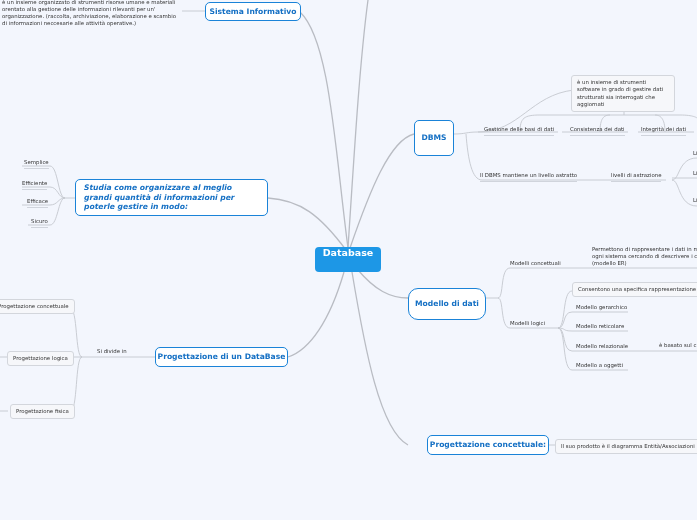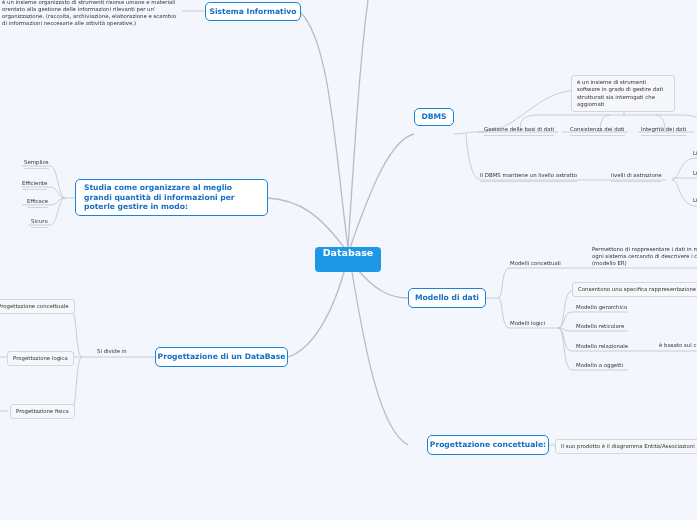--- a/index.html
+++ b/index.html
@@ -1,20 +1,20 @@
 <!DOCTYPE html>
 <html><head>
 <meta charset="utf-8">
 <style>
   html,body{margin:0;padding:0;}
   body{width:697px;height:520px;background:#f3f6fd;position:relative;overflow:hidden;font-family:"DejaVu Sans","Liberation Sans",sans-serif;}
   svg.links{position:absolute;left:0;top:0;width:697px;height:520px;}
   .node{position:absolute;box-sizing:border-box;}
   .main{border:1.5px solid #1a83d8;border-radius:5px;background:#fff;color:#1570c4;font-weight:bold;font-size:7.6px;display:flex;align-items:center;justify-content:center;text-align:left;line-height:1.25;}
-  .main.left{justify-content:flex-start;text-align:left;padding:0 8px;}
+  .main.left{justify-content:flex-start;text-align:left;padding:0 8px;font-style:italic;}
   .root{background:#1d97e6;color:#fff;border-radius:4px;font-weight:bold;font-size:9.5px;display:flex;align-items:flex-start;justify-content:center;}
   .lbl{font-size:5.4px;color:#333;white-space:nowrap;line-height:1.3;}
   .ul{border-bottom:1px solid #d0d4dc;padding-bottom:2px;}
   .box{font-size:5.4px;color:#333;background:#f6f7fa;border:1px solid #d3d6dc;border-radius:3px;padding:3px 5px;line-height:1.35;white-space:nowrap;}
   .plain{font-size:5.4px;color:#333;line-height:1.3;}
 </style>
 </head>
 <body>
 
 <svg class="links" viewBox="0 0 697 520">
@@ -86,34 +86,34 @@
 <div class="node lbl ul" style="left:27px;top:198px;">Efficace</div>
 <div class="node lbl ul" style="left:31px;top:218px;">Sicuro</div>
 <div class="node main left" style="left:75px;top:179px;width:193px;height:37px;">
     <span>Studia come organizzare al meglio grandi quantità di informazioni per poterle gestire in modo:</span>
   </div>
 
 <div class="node root" style="left:315px;top:247px;width:66px;height:25px;">
     <span>Database</span>
   </div>
 
-<div class="node main" style="left:414px;top:108px;width:40px;height:18px;">
+<div class="node main" style="left:414px;top:120px;width:40px;height:36px;">
     <span>DBMS</span>
   </div>
 <div class="node box" style="left:571px;top:75px;white-space:normal;width:104px;">è un insieme di strumenti software in grado di gestire dati strutturati sia interrogati che aggiornati</div>
 <div class="node lbl ul" style="left:484px;top:126px;">Gestione delle basi di dati</div>
 <div class="node lbl ul" style="left:570px;top:126px;">Consistenza dei dati</div>
 <div class="node lbl ul" style="left:641px;top:126px;">Integrità dei dati</div>
 <div class="node lbl ul" style="left:480px;top:172px;">Il DBMS mantiene un livello astratto</div>
 <div class="node lbl ul" style="left:611px;top:172px;">livelli di astrazione</div>
 <div class="node lbl" style="left:693px;top:150px;">Li</div>
 <div class="node lbl" style="left:693px;top:170px;">Li</div>
 <div class="node lbl" style="left:693px;top:197px;">Li</div>
 
-<div class="node main" style="left:408px;top:288px;width:78px;height:20px;">
+<div class="node main" style="left:408px;top:288px;width:78px;height:32px;border-radius:10px;">
     <span>Modello di dati</span>
   </div>
 <div class="node lbl" style="left:510px;top:260px;">Modelli concettuali</div>
 <div class="node plain" style="left:592px;top:246px;width:110px;white-space:normal;">Permettono di rappresentare i dati in m ogni sistema cercando di descrivere i c (modello ER)</div>
 <div class="node lbl" style="left:510px;top:320px;">Modelli logici</div>
 <div class="node box" style="left:572px;top:282px;">Consentono una specifica rappresentazione</div>
 <div class="node lbl" style="left:576px;top:304px;">Modello gerarchico</div>
 <div class="node lbl" style="left:576px;top:323px;">Modello reticolare</div>
 <div class="node lbl" style="left:576px;top:343px;">Modello relazionale</div>
 <div class="node lbl" style="left:659px;top:342px;">è basato sul c</div>

